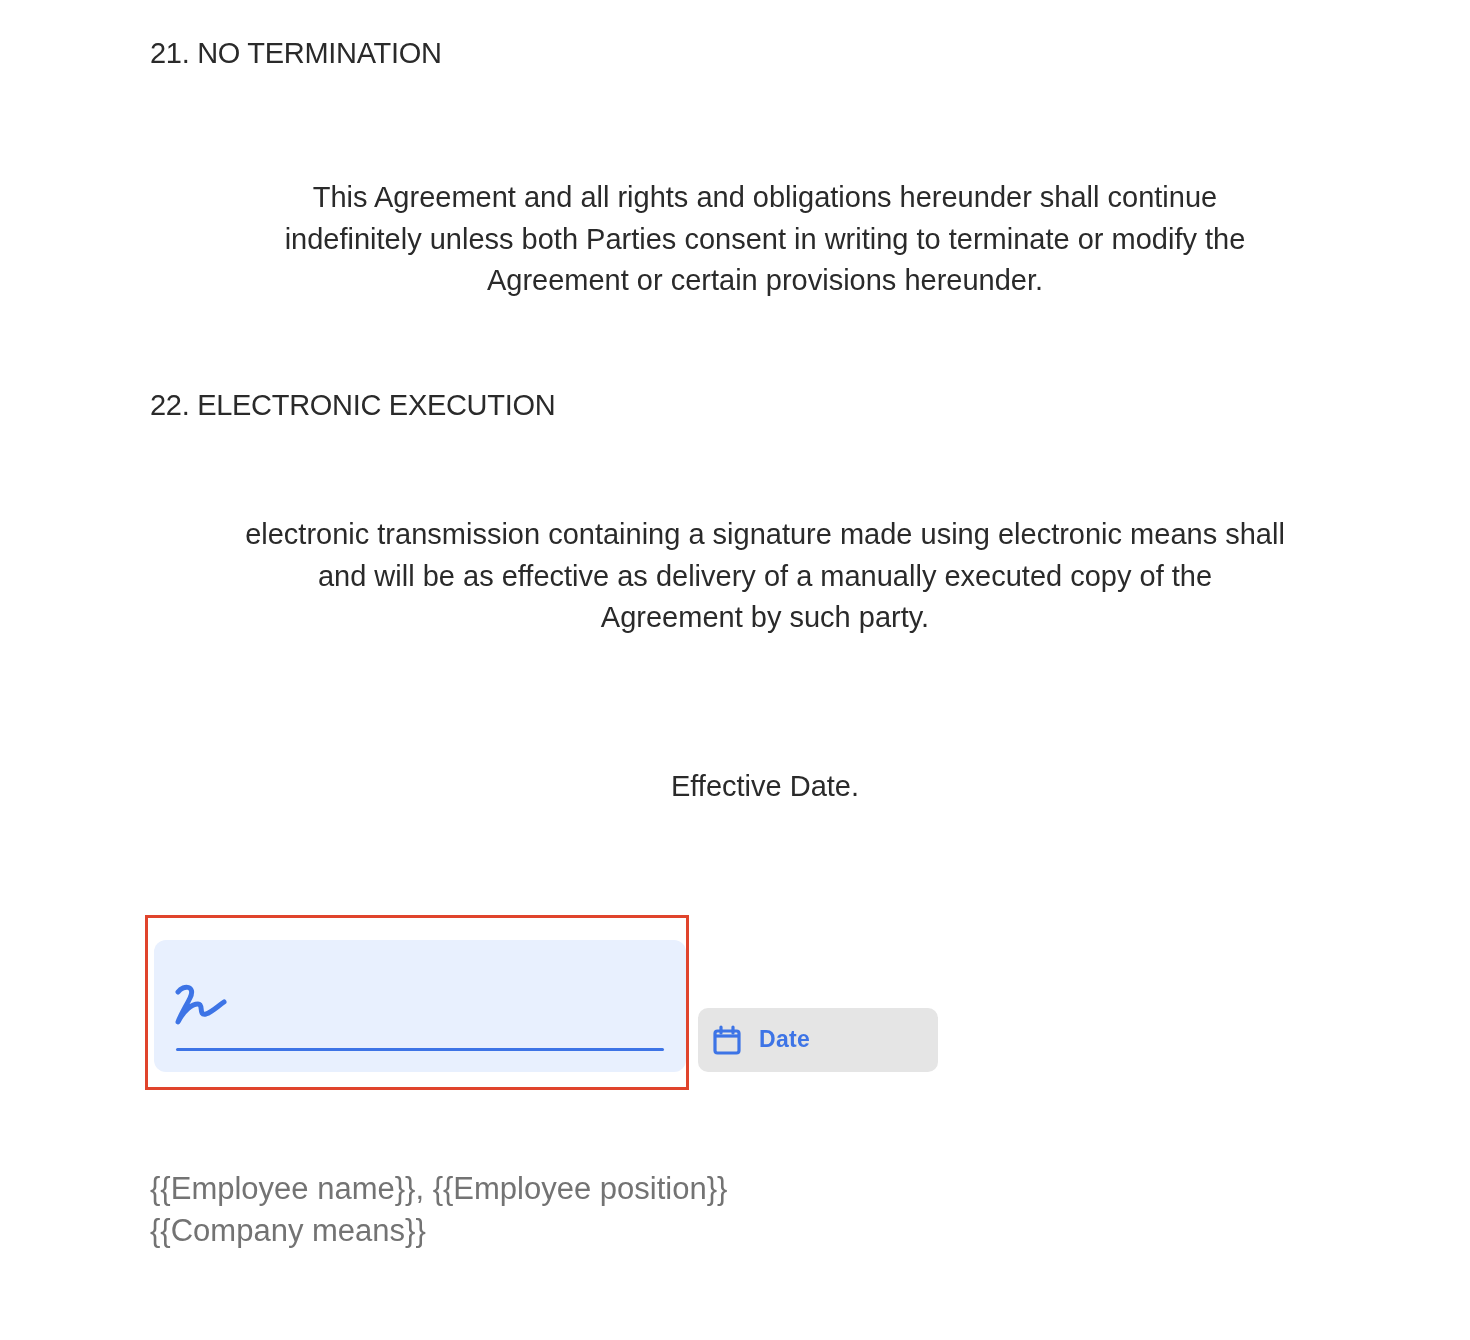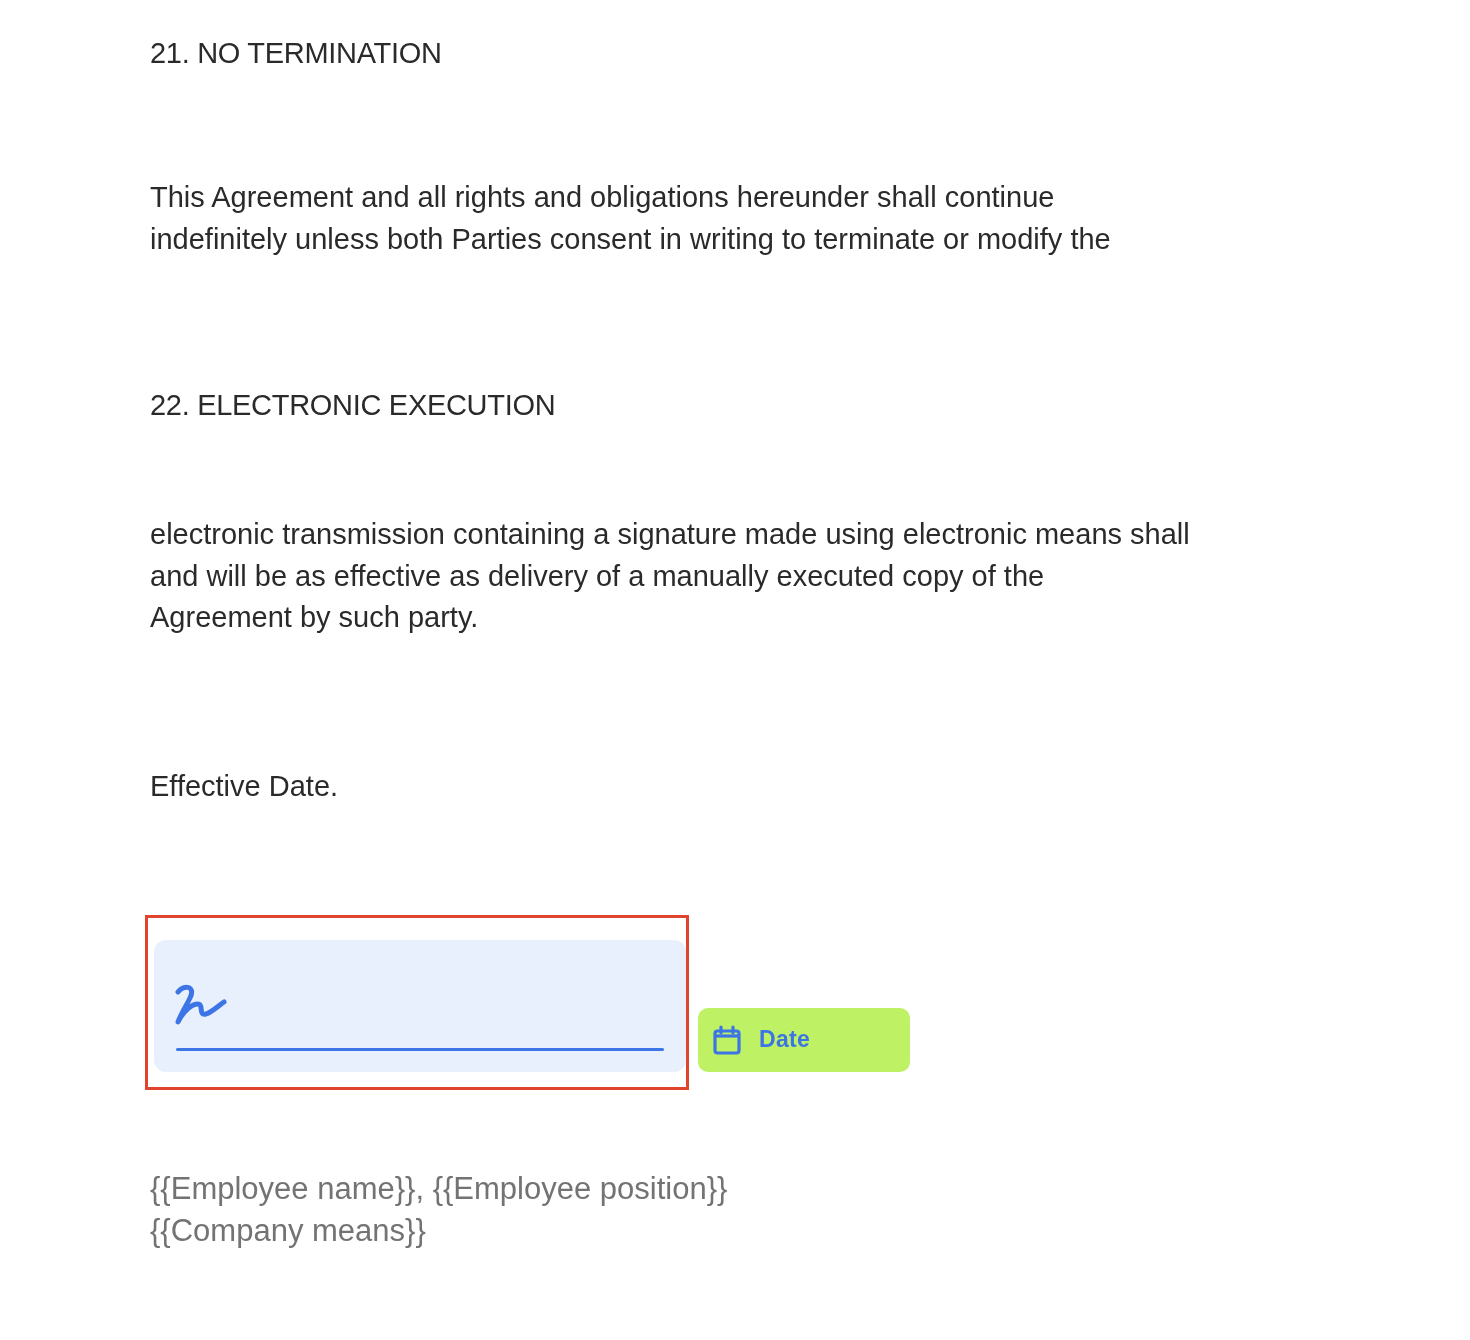--- a/index.html
+++ b/index.html
@@ -10,37 +10,37 @@
     }
     .doc { position: absolute; left: 150px; top: 0; width: 1230px; }
     .heading {
       position: absolute; left: 0; font-size: 29px; letter-spacing: -0.3px;
       color: #2a2a2a; white-space: nowrap;
     }
     .para {
       position: absolute; left: 0; font-size: 29px; line-height: 41.5px;
       color: #2a2a2a; width: 1230px;
     }
-    .para span { display: block; white-space: nowrap; }
+    .para span { display: block; white-space: nowrap; text-align: center; }
     .sig-highlight {
       position: absolute; left: 145px; top: 915px; width: 544px; height: 175px;
       border: 3px solid #e0442c; box-sizing: border-box;
     }
     .sig-field {
       position: absolute; left: 154px; top: 940px; width: 532px; height: 132px;
       background: #e8f0fe; border-radius: 12px; cursor: pointer;
     }
     .sig-glyph { position: absolute; left: 18px; top: 42px; }
     .sig-line {
       position: absolute; left: 22px; top: 108px; width: 488px; height: 3px;
       background: #3d74e6; border-radius: 2px;
     }
     .date-field {
-      position: absolute; left: 698px; top: 1008px; width: 212px; height: 64px;
-      background: #bef264; border-radius: 10px; cursor: pointer;
+      position: absolute; left: 698px; top: 1008px; width: 240px; height: 64px;
+      background: #e5e5e5; border-radius: 10px; cursor: pointer;
       display: flex; align-items: center;
     }
     .date-icon { position: absolute; left: 14px; top: 17px; }
     .date-label {
       position: absolute; left: 61px; top: 18px; font-size: 23px; font-weight: bold;
       color: #3d74e6; letter-spacing: 0.3px;
     }
     .placeholders {
       position: absolute; left: 150px; top: 1168px; font-size: 31px;
       font-weight: normal; line-height: 42px; color: #737373;
@@ -49,20 +49,21 @@
   </style>
 </head>
 <body>
 
 <div class="doc">
   <div class="heading" style="top:37px;">21. NO TERMINATION</div>
 
   <div class="para" style="top:177px;">
     <span>This Agreement and all rights and obligations hereunder shall continue</span>
     <span>indefinitely unless both Parties consent in writing to terminate or modify the</span>
+    <span>Agreement or certain provisions hereunder.</span>
   </div>
 
   <div class="heading" style="top:389px;">22. ELECTRONIC EXECUTION</div>
 
   <div class="para" style="top:514px;">
     <span>electronic transmission containing a signature made using electronic means shall</span>
     <span>and will be as effective as delivery of a manually executed copy of the</span>
     <span>Agreement by such party.</span>
   </div>
 

